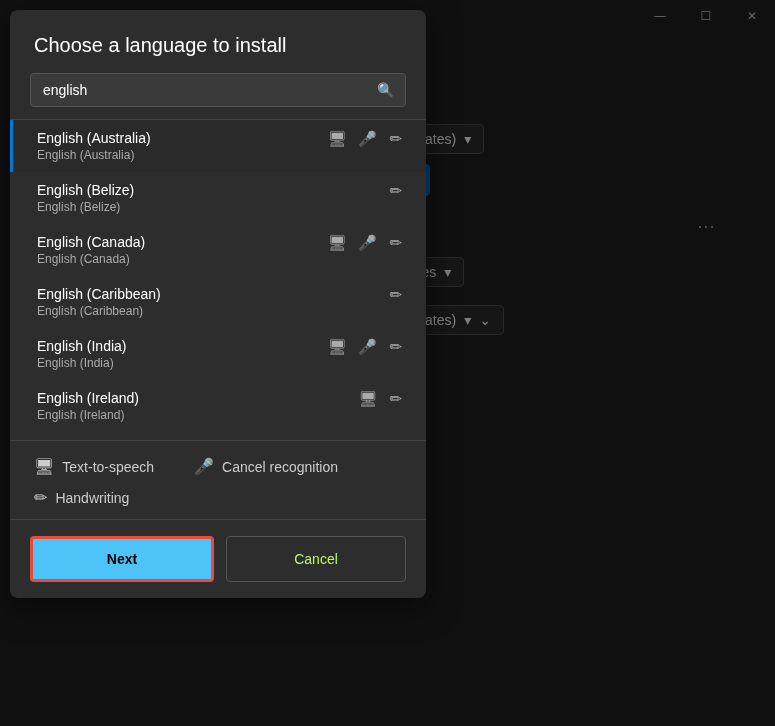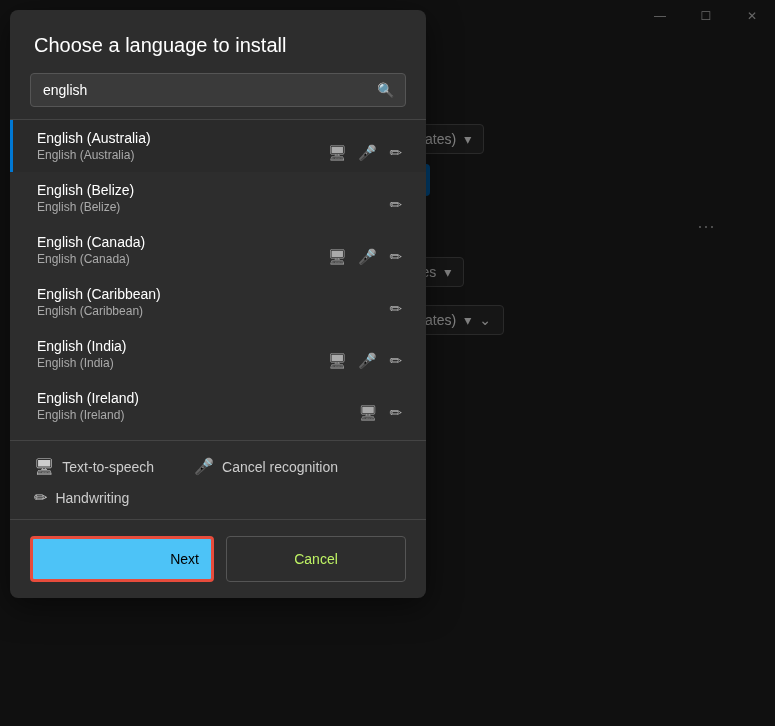--- a/index.html
+++ b/index.html
@@ -203,21 +203,21 @@
 
     .language-list {
       border-top: 1px solid #444;
       overflow-y: auto;
       max-height: 400px;
     }
 
     .lang-item {
       padding: 10px 24px;
       display: flex;
-      align-items: flex-end;
+      align-items: flex-start;
       cursor: pointer;
       border-left: 3px solid transparent;
     }
     .lang-item.selected {
       border-left: 3px solid #0078d4;
       background: #2a2a2a;
     }
 
     .lang-text {
       flex: 1;
@@ -282,23 +282,22 @@
     }
 
     .btn-next {
       flex: 1;
       background: #4dc3f7;
       color: #000;
       border: 3px solid #e74c3c;
       border-radius: 4px;
       padding: 12px;
       font-size: 14px;
-      font-weight: 400;
-      cursor: pointer;
-      text-align: right;
+      font-weight: 700;
+      cursor: pointer;
     }
 
     .btn-cancel {
       flex: 1;
       background: transparent;
       color: #bef264;
       border: 1px solid #555;
       border-radius: 4px;
       padding: 12px;
       font-size: 14px;

